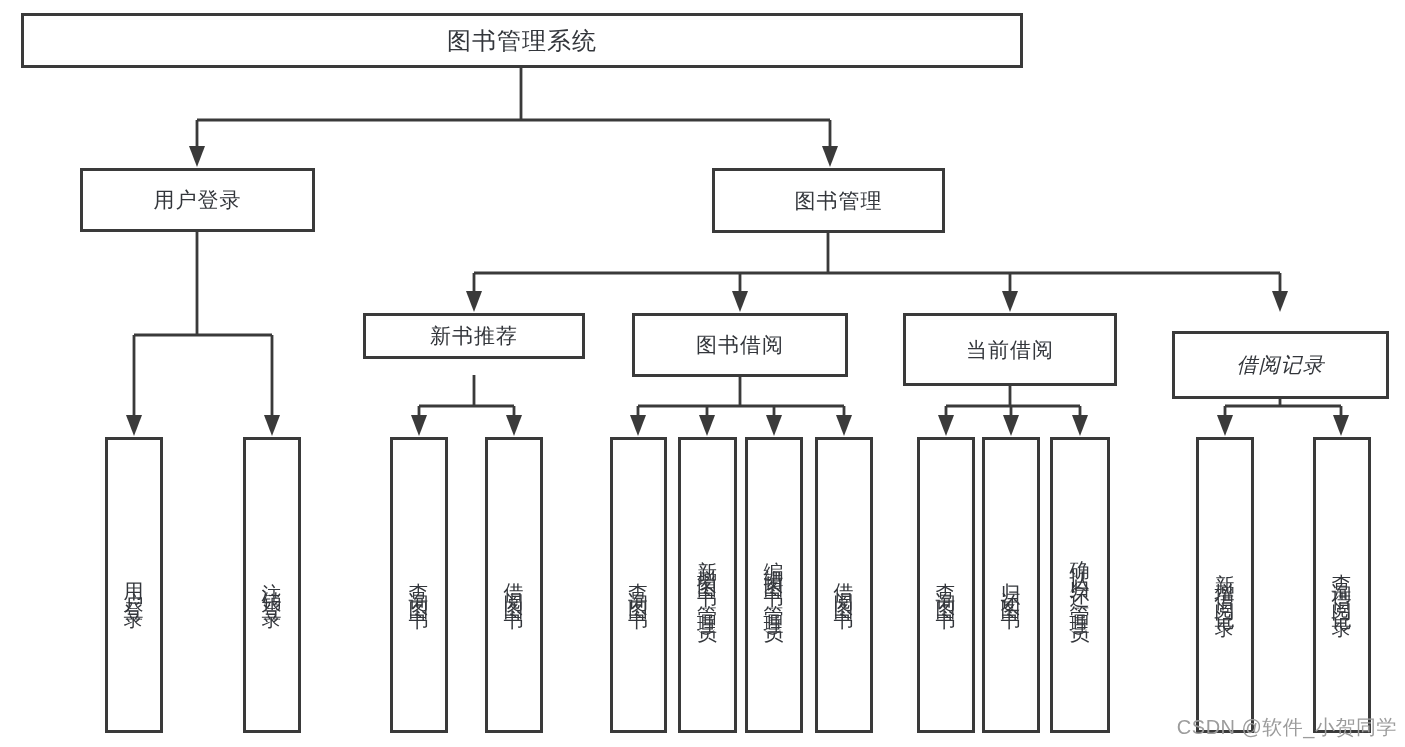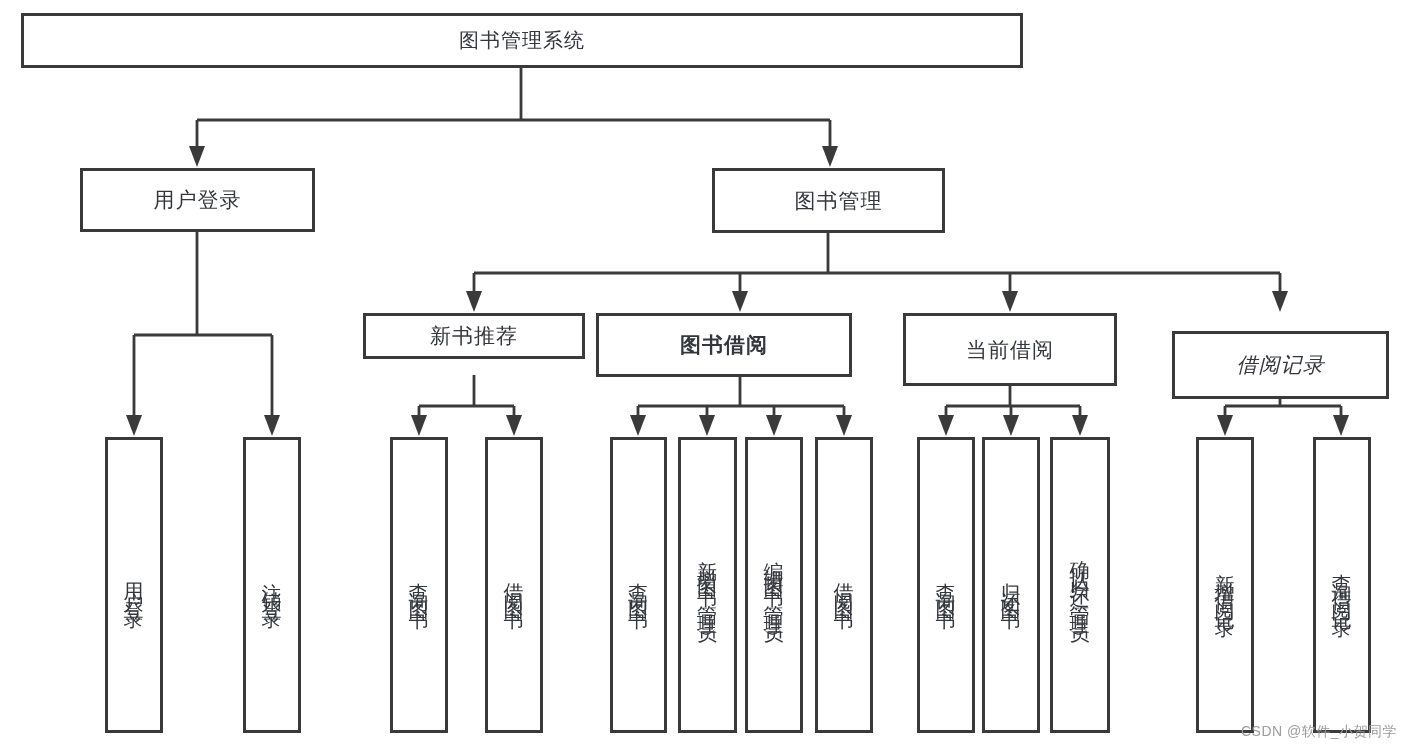--- a/index.html
+++ b/index.html
@@ -44,21 +44,21 @@
     font-size: 20px;
     letter-spacing: 9px;
     line-height: 1;
     color: #33363b;
     z-index: 2;
   }
   #watermark {
     position: absolute;
     right: 8px;
     bottom: 6px;
-    font-size: 14px;
+    font-size: 20px;
     color: #9c9c9c;
     letter-spacing: 0.5px;
     z-index: 3;
     white-space: nowrap;
   }
 </style>
 </head>
 <body>
 
 <div id="canvas">
@@ -89,27 +89,27 @@
       <polygon points="766,415 782,415 774,436"></polygon>
       <polygon points="836,415 852,415 844,436"></polygon>
       <polygon points="938,415 954,415 946,436"></polygon>
       <polygon points="1003,415 1019,415 1011,436"></polygon>
       <polygon points="1072,415 1088,415 1080,436"></polygon>
       <polygon points="1217,415 1233,415 1225,436"></polygon>
       <polygon points="1333,415 1349,415 1341,436"></polygon>
     </g>
   </svg>
 
-  <div class="hbox" style="left:21px; top:13px; width:1002px; height:55px; font-size:20px;">图书管理系统</div>
+  <div class="hbox" style="left:21px; top:13px; width:1002px; height:55px; font-size:24px;">图书管理系统</div>
 
   <div class="hbox" style="left:80px; top:168px; width:235px; height:64px;">用户登录</div>
   <div class="hbox" style="left:712px; top:168px; width:233px; height:65px;padding-left:20px;">图书管理</div>
 
   <div class="hbox" style="left:363px; top:313px; width:222px; height:46px;">新书推荐</div>
-  <div class="hbox" style="left:596px; top:313px; width:256px; height:64px;font-weight:bold;">图书借阅</div>
+  <div class="hbox" style="left:632px; top:313px; width:216px; height:64px;">图书借阅</div>
   <div class="hbox" style="left:903px; top:313px; width:214px; height:73px;">当前借阅</div>
   <div class="hbox" style="left:1172px; top:331px; width:217px; height:68px;font-style:italic;">借阅记录</div>
 
   <div class="vbox" style="left:105px; width:58px;">用户登录</div>
   <div class="vbox" style="left:243px; width:58px;">注销登录</div>
 
   <div class="vbox" style="left:390px; width:58px;">查询图书</div>
   <div class="vbox" style="left:485px; width:58px;">借阅图书</div>
 
   <div class="vbox" style="left:610px; width:57px;">查询图书</div>

